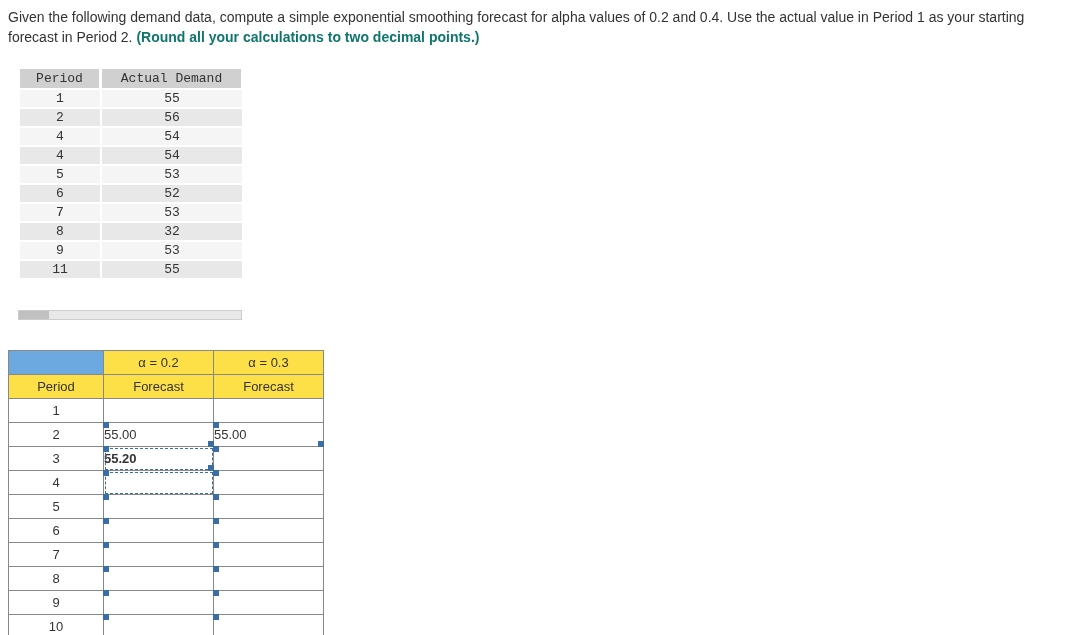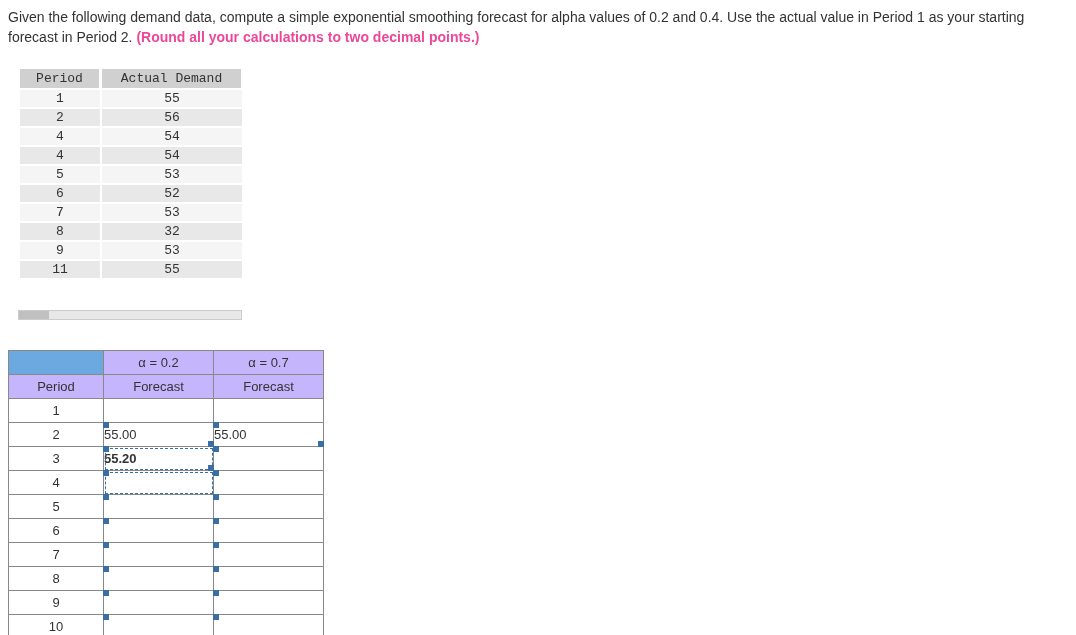--- a/index.html
+++ b/index.html
@@ -14,21 +14,21 @@
       background: #fff;
       padding: 8px;
       width: 1076px;
     }
     .question-text {
       margin-bottom: 20px;
       line-height: 1.4;
     }
     .bold-red {
       font-weight: bold;
-      color: #ec4899;
+      color: #0f766e;
     }
     .data-table {
       font-family: 'Courier New', monospace;
       font-size: 13px;
       margin-bottom: 30px;
       margin-left: 10px;
     }
     .data-table th {
       background: #d0d0d0;
       padding: 2px 6px;
@@ -84,21 +84,21 @@
       vertical-align: middle;
     }
     .forecast-table .col-p {
       width: 95px;
     }
     .forecast-table .col-f {
       width: 110px;
       position: relative;
     }
     .forecast-table thead th {
-      background: #c4b5fd;
+      background: #fde047;
       font-weight: normal;
     }
     .forecast-table .header-top th:first-child {
       background: #6ca9e0;
     }
     .forecast-table tbody td.val {
       text-align: left;
       padding-right: 6px;
     }
     .forecast-table tbody td.period-cell {
@@ -188,21 +188,21 @@
 </table>
 <div class="scrollbar-holder">
   <div class="scrollbar-thumb"></div>
 </div>
 
 <table class="forecast-table">
   <thead>
     <tr class="header-top">
       <th class="col-p"></th>
       <th class="col-f">α = 0.2</th>
-      <th class="col-f">α = 0.7</th>
+      <th class="col-f">α = 0.3</th>
     </tr>
     <tr>
       <th class="col-p">Period</th>
       <th class="col-f">Forecast</th>
       <th class="col-f">Forecast</th>
     </tr>
   </thead>
   <tbody id="forecast-tbody">
       <tr>
         <td class="col-p period-cell">1</td>

